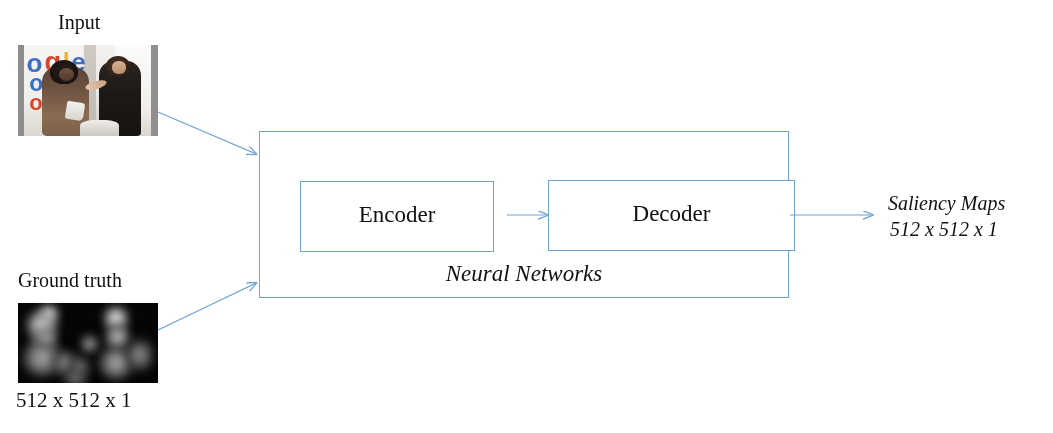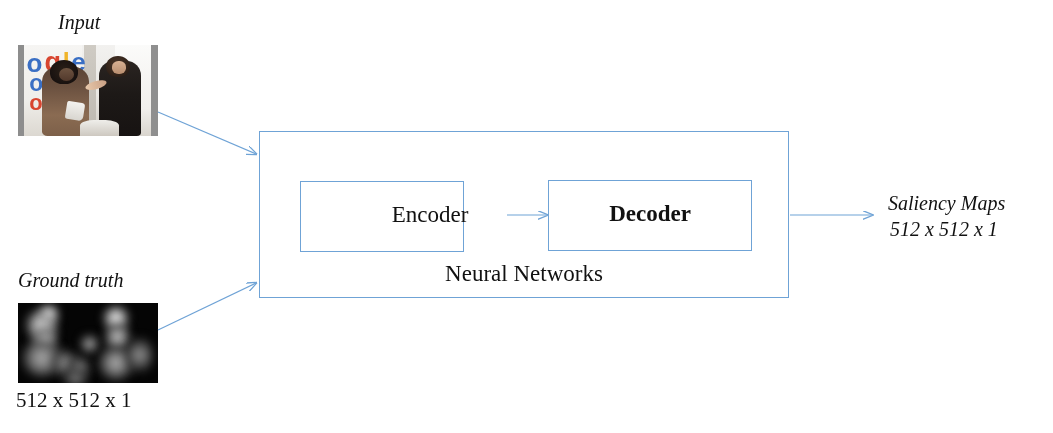--- a/index.html
+++ b/index.html
@@ -15,21 +15,21 @@
     font-family: "Liberation Serif", "DejaVu Serif", serif;
     color: #000000;
     overflow: hidden;
   }
   .lbl {
     position: absolute;
     white-space: nowrap;
     line-height: 1.12;
     color: #111111;
   }
-  .lbl-title { font-size: 20px; font-style: italic; }
+  .lbl-title { font-size: 20px; }
   .lbl-dim   { font-size: 21px; }
   .lbl-out   { font-size: 20px; text-align: center; font-style: italic; }
 
   
   .thumb {
     position: absolute;
     overflow: hidden;
     background: #000;
   }
   
@@ -178,28 +178,28 @@
     <div class="blob" style="left:60%; top:4%;  width:20%; height:30%; background:radial-gradient(circle,#ffffff 0%,#a5a5a5 46%,rgba(0,0,0,0) 73%);"></div>
     <div class="blob" style="left:63%; top:22%; width:16%; height:40%; background:radial-gradient(circle,#d6d6d6 0%,#6f6f6f 50%,rgba(0,0,0,0) 75%);"></div>
     <div class="blob" style="left:57%; top:52%; width:26%; height:46%; background:radial-gradient(circle,#bdbdbd 0%,#565656 52%,rgba(0,0,0,0) 76%);"></div>
     <div class="blob" style="left:78%; top:40%; width:18%; height:50%; background:radial-gradient(circle,#9b9b9b 0%,#434343 52%,rgba(0,0,0,0) 77%);"></div>
     <div class="blob" style="left:30%; top:84%; width:22%; height:20%; background:radial-gradient(circle,#8a8a8a 0%,#3a3a3a 52%,rgba(0,0,0,0) 77%);"></div>
   </div>
 
   <div class="lbl lbl-dim" style="left:16px; top:389px;">512 x 512 x 1</div>
 
   <div class="box" style="left:259px; top:131px; width:530px; height:167px;">
-    <div class="box-label" style="top:129px;">Neural Networks</div>
-  </div>
-
-  <div class="box" style="left:300px; top:181px; width:164px; height:71px;padding-left:48px;">
+    <div class="box-label" style="top:129px;font-style:italic;">Neural Networks</div>
+  </div>
+
+  <div class="box" style="left:300px; top:181px; width:194px; height:71px;">
     <div class="box-label" style="top:20px;">Encoder</div>
   </div>
 
-  <div class="box" style="left:548px; top:180px; width:204px; height:71px;font-weight:bold;">
+  <div class="box" style="left:548px; top:180px; width:247px; height:71px;">
     <div class="box-label" style="top:20px;">Decoder</div>
   </div>
 
   <div class="lbl lbl-out" style="left:888px; top:192px;">Saliency Maps</div>
   <div class="lbl lbl-out" style="left:890px; top:218px;">512 x 512 x 1</div>
 
   <svg class="overlay" viewBox="0 0 1053 433">
     <defs>
       <marker id="ah" markerWidth="11" markerHeight="9" refX="9.5" refY="4.5" orient="auto" markerUnits="userSpaceOnUse">
         <path d="M0,0 L11,4.5 L0,9" fill="none" stroke="#6FA3D6" stroke-width="1.3"></path>

